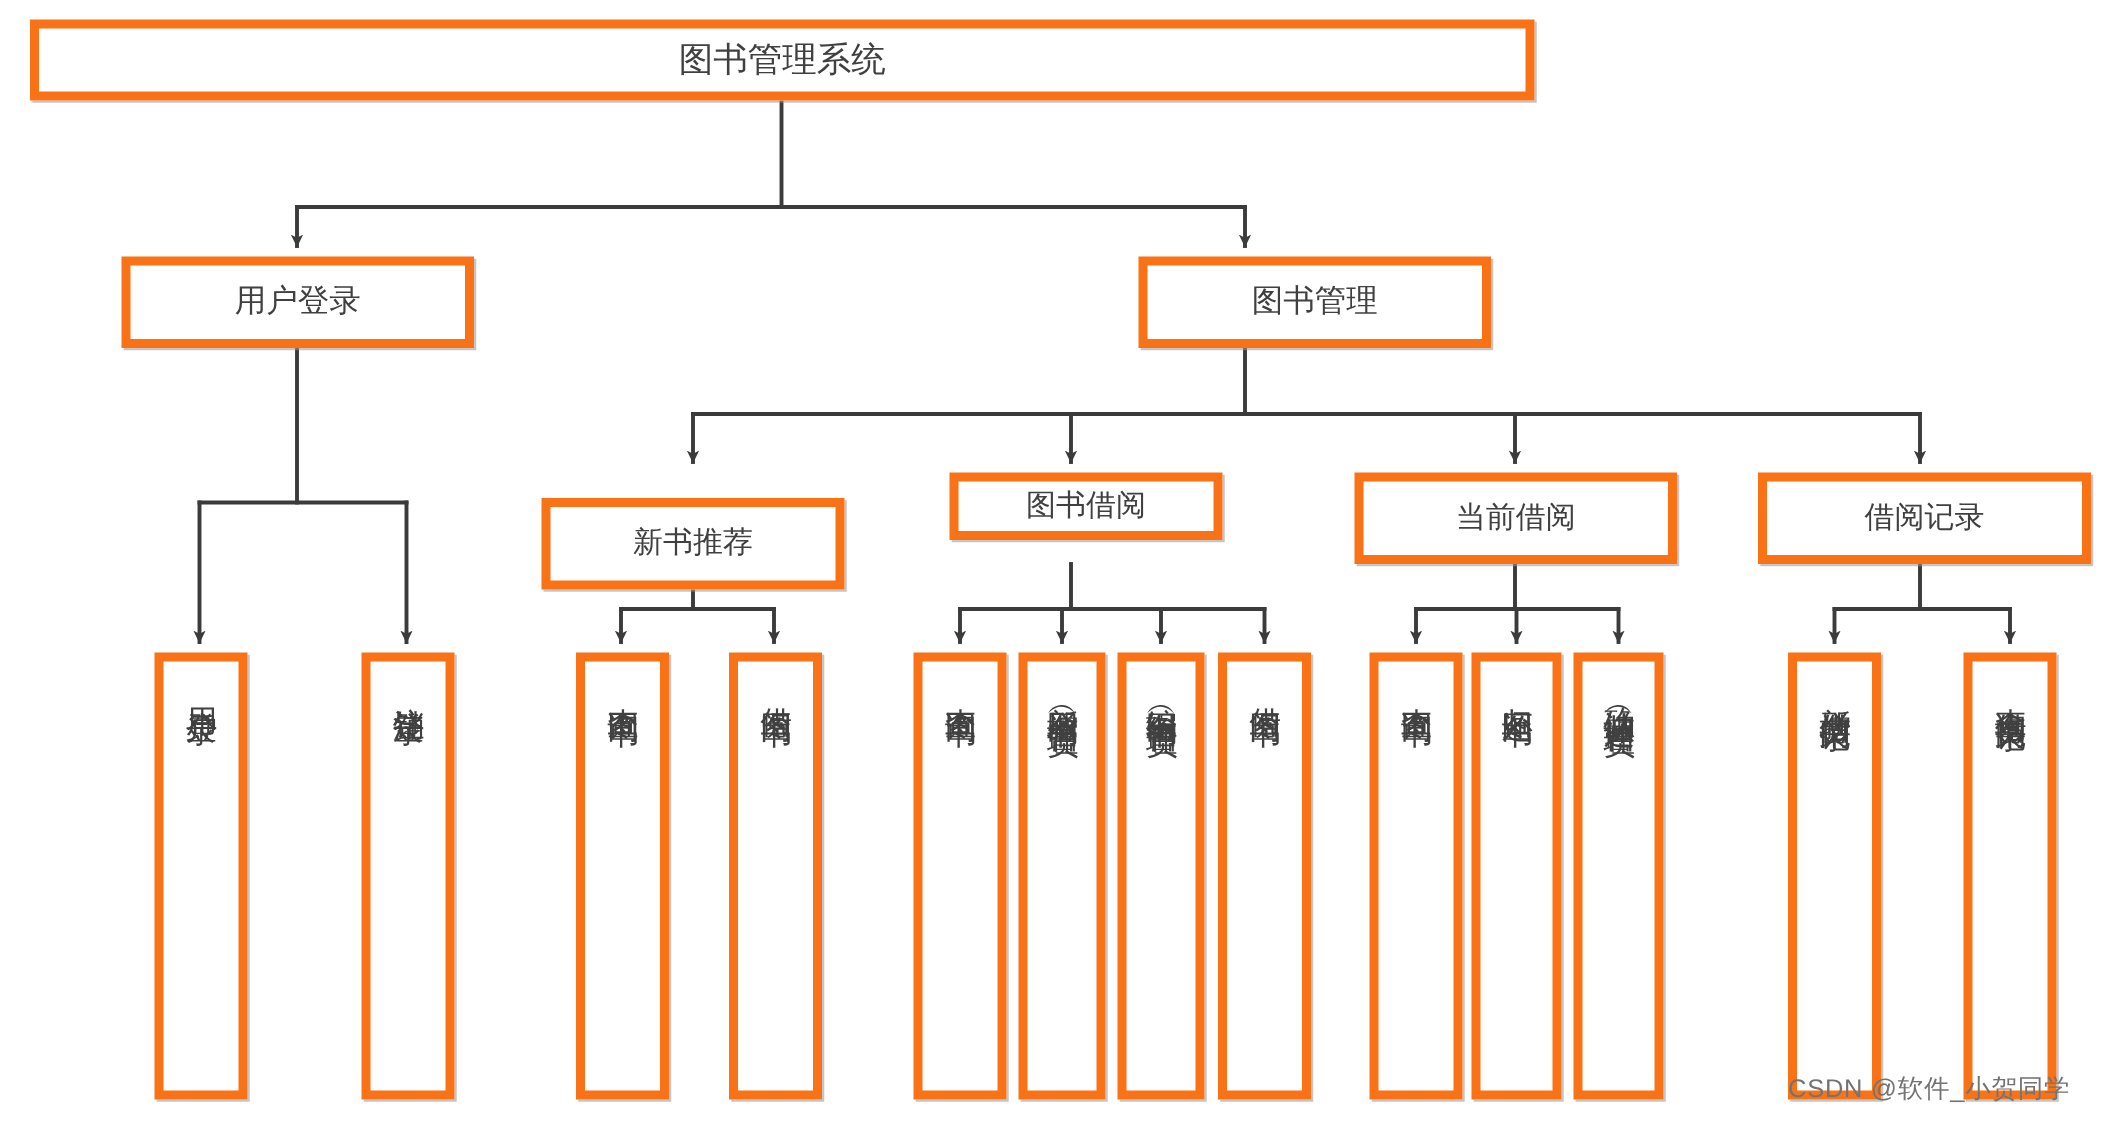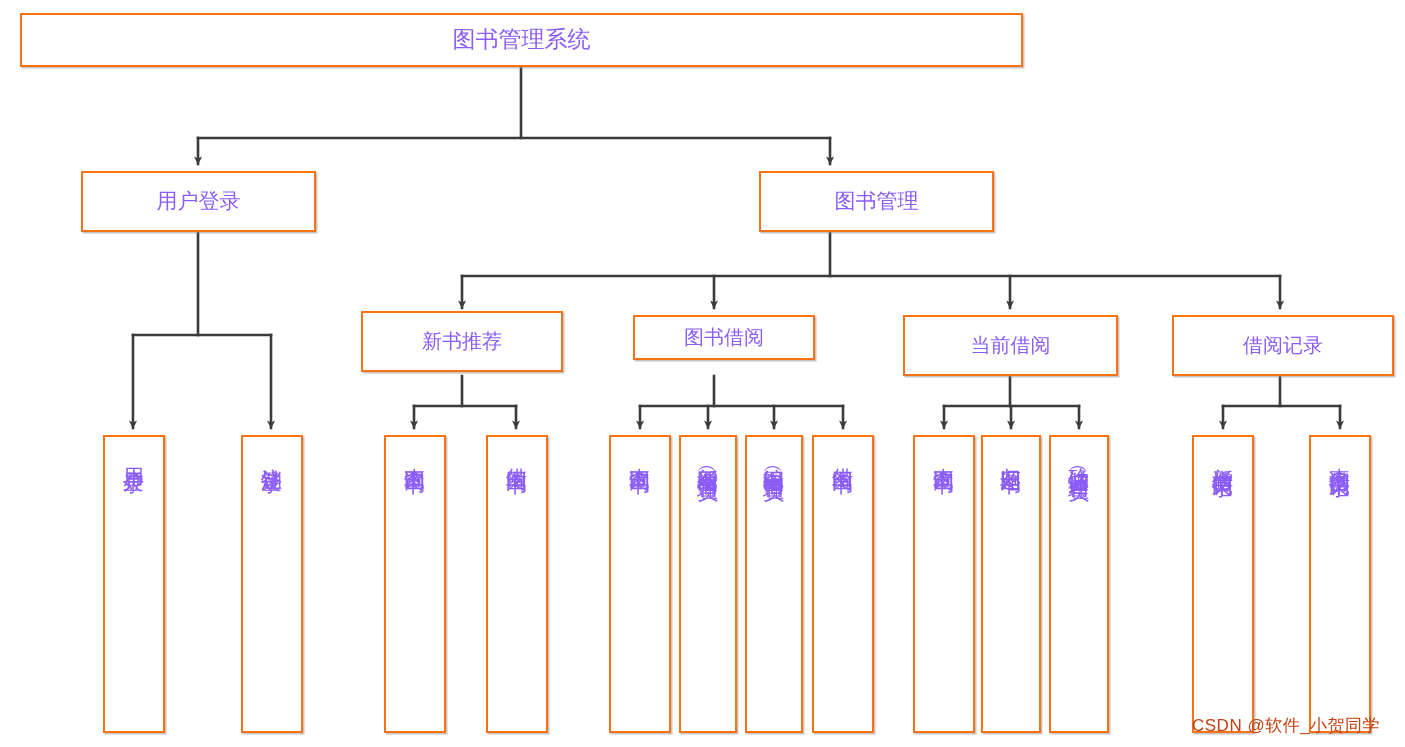--- a/index.html
+++ b/index.html
@@ -22,26 +22,26 @@
     left: 0;
     top: 0;
     width: 1405px;
     height: 747px;
     pointer-events: none;
   }
   .node {
     position: absolute;
     box-sizing: border-box;
     background: #ffffff;
-    border: 2px solid #f97316;
+    border: 6px solid #f97316;
     box-shadow: 1.5px 1.5px 0 rgba(150,150,150,0.55);
     display: flex;
     align-items: center;
     justify-content: center;
-    color: #8b5cf6;
+    color: #404040;
   }
   .node-label {
     display: block;
     text-align: center;
     line-height: 1.18;
     white-space: nowrap;
   }
   .horiz .node-label {
     writing-mode: horizontal-tb;
   }
@@ -58,21 +58,21 @@
   }
   .n-root .node-label   { font-size: 23px; }
   .n-l2 .node-label     { font-size: 21px; }
   .n-l3 .node-label     { font-size: 20px; }
   .vert .node-label     { font-size: 21px; }
   .watermark {
     position: absolute;
     left: 1192px;
     top: 714px;
     font-size: 17px;
-    color: #c2410c;
+    color: #737373;
     letter-spacing: 0.5px;
     white-space: nowrap;
     user-select: none;
   }
 </style>
 </head>
 <body>
 
 <div id="canvas">
 
@@ -130,21 +130,21 @@
     <span class="node-label">图书管理系统</span>
   </div>
 
   <div class="node horiz n-l2" style="left:81px; top:171px; width:235px; height:61px;">
     <span class="node-label">用户登录</span>
   </div>
   <div class="node horiz n-l2" style="left:711px; top:171px; width:235px; height:61px;margin-left:48px;">
     <span class="node-label">图书管理</span>
   </div>
 
-  <div class="node horiz n-l3" style="left:361px; top:311px; width:202px; height:61px;">
+  <div class="node horiz n-l3" style="left:361px; top:332px; width:202px; height:61px;">
     <span class="node-label">新书推荐</span>
   </div>
   <div class="node horiz n-l3" style="left:633px; top:315px; width:182px; height:45px;">
     <span class="node-label">图书借阅</span>
   </div>
   <div class="node horiz n-l3" style="left:903px; top:315px; width:215px; height:61px;">
     <span class="node-label">当前借阅</span>
   </div>
   <div class="node horiz n-l3" style="left:1172px; top:315px; width:222px; height:61px;">
     <span class="node-label">借阅记录</span>

